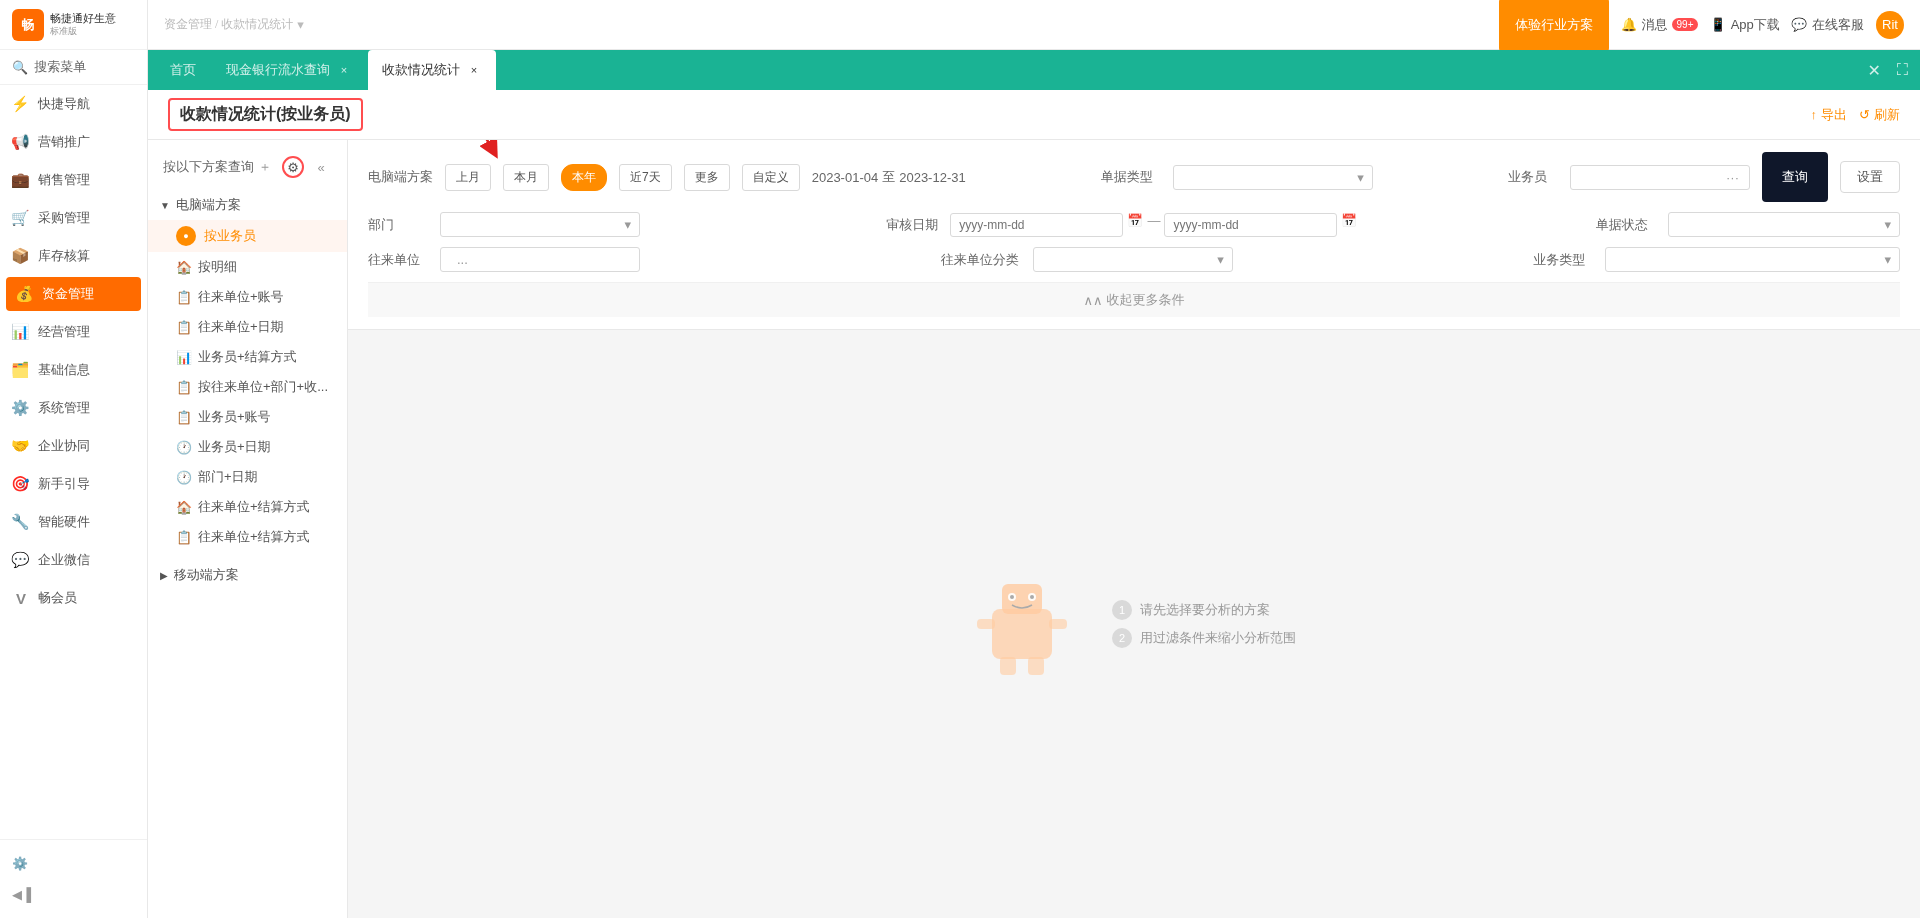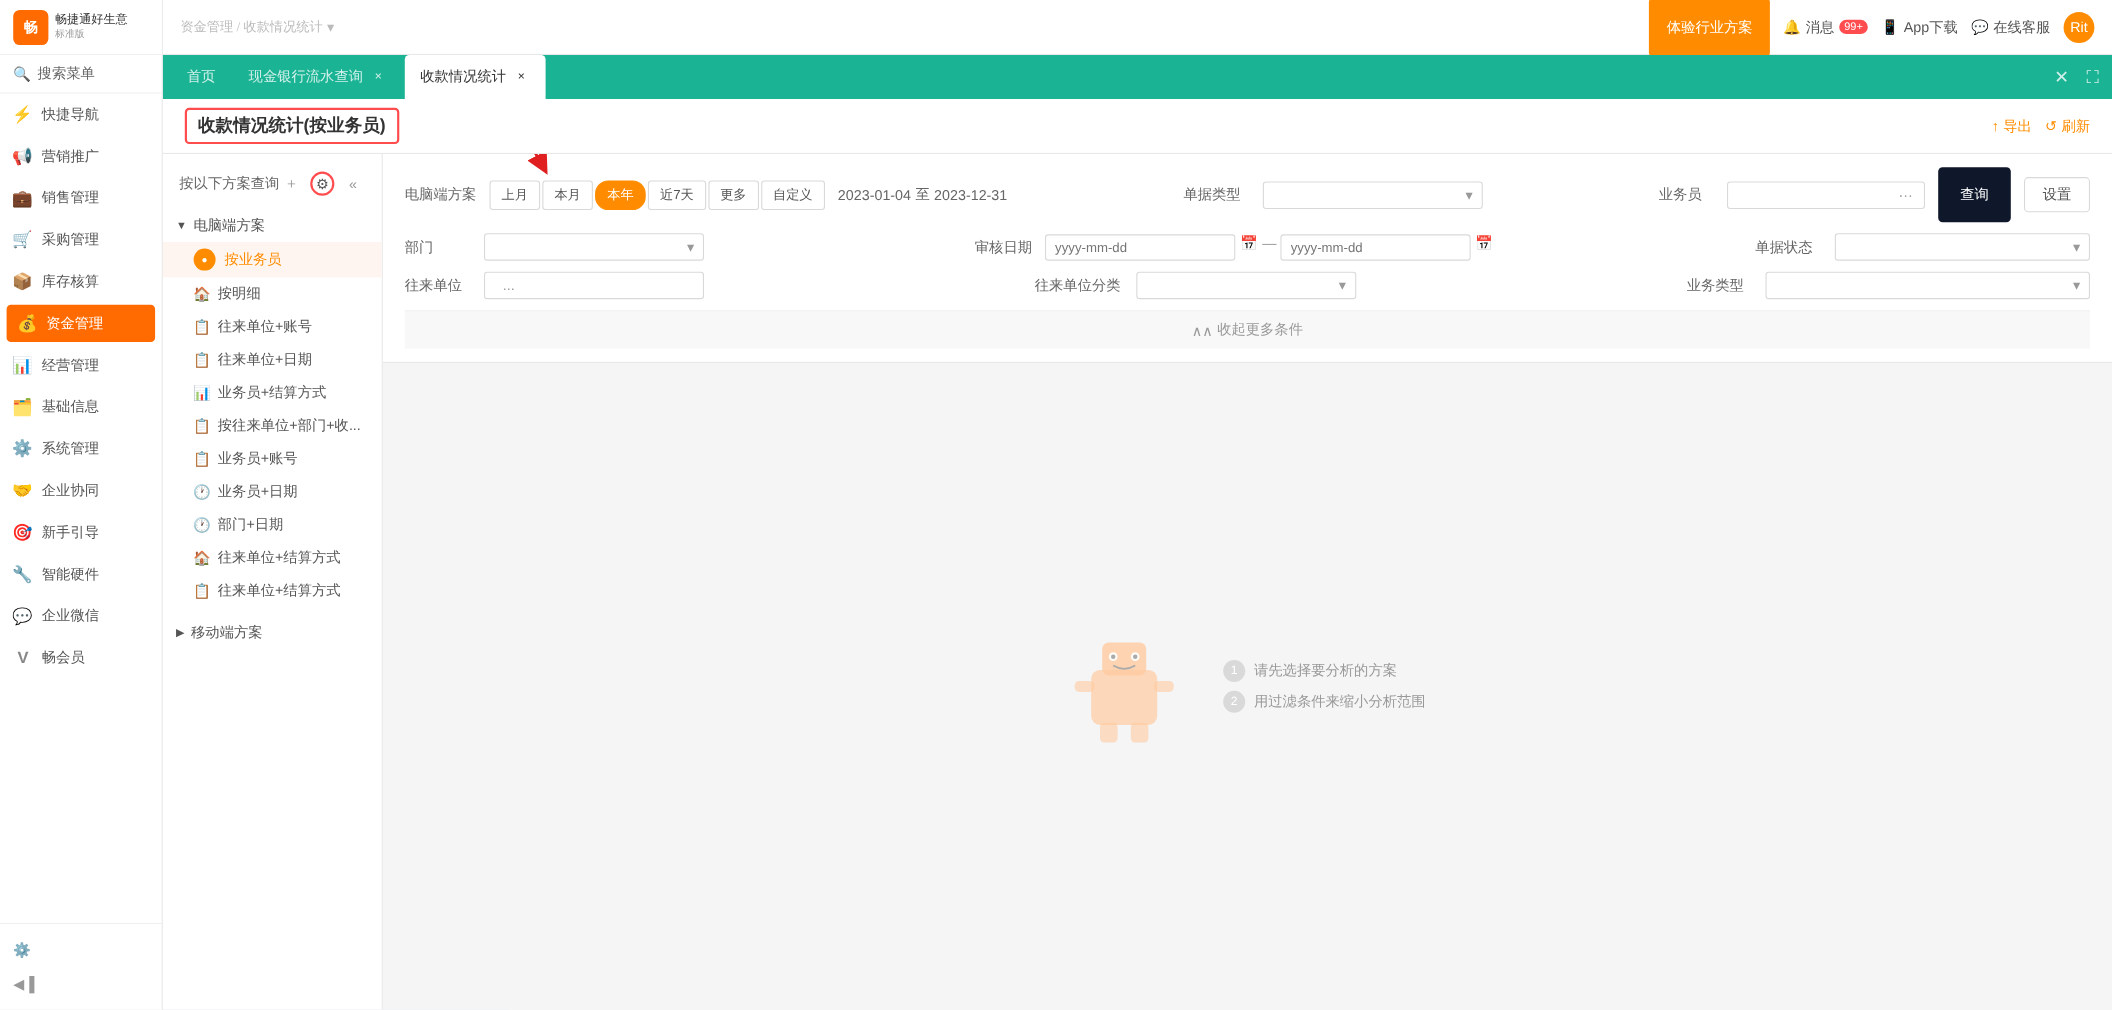--- a/index.html
+++ b/index.html
@@ -62,21 +62,21 @@
     .tree-child-icon { width: 16px; height: 16px; display: flex; align-items: center; justify-content: center; font-size: 13px; flex-shrink: 0; }
     .active-dot { width: 20px; height: 20px; background: #ff8c00; border-radius: 50%; display: flex; align-items: center; justify-content: center; color: #fff; font-size: 10px; margin-right: 2px; }
 
     
     .right-panel { flex: 1; display: flex; flex-direction: column; overflow: hidden; }
 
     
     .filter-area { background: #fff; padding: 12px 20px; border-bottom: 1px solid #e8e8e8; }
     .filter-row { display: flex; align-items: center; gap: 12px; margin-bottom: 10px; flex-wrap: wrap; }
     .filter-label { color: #666; font-size: 13px; white-space: nowrap; min-width: 60px; }
-    .date-btn-group { display: flex; align-items: center; gap: 2px; }
+    .date-btn-group { display: flex; align-items: center; gap: 12px; }
     .date-btn { padding: 4px 10px; border: 1px solid #d9d9d9; border-radius: 3px; cursor: pointer; font-size: 12px; color: #555; background: #fff; }
     .date-btn.active { background: #ff8c00; color: #fff; border-color: #ff8c00; border-radius: 12px; }
     .date-range { display: flex; align-items: center; gap: 4px; color: #666; font-size: 12px; }
     .filter-select { display: flex; align-items: center; border: 1px solid #d9d9d9; border-radius: 3px; padding: 4px 8px; min-width: 180px; cursor: pointer; background: #fff; color: #555; gap: 4px; }
     .filter-select .arrow { margin-left: auto; color: #999; }
     .date-input-group { display: flex; gap: 4px; }
     .date-input { border: 1px solid #d9d9d9; border-radius: 3px; padding: 4px 8px; min-width: 120px; color: #999; font-size: 12px; }
     .cal-icon { color: #999; cursor: pointer; }
     .separator { color: #999; }
     .btn-query { background: #0f172a; color: #fff; border: none; border-radius: 4px; padding: 16px 20px; cursor: pointer; font-size: 13px; }

